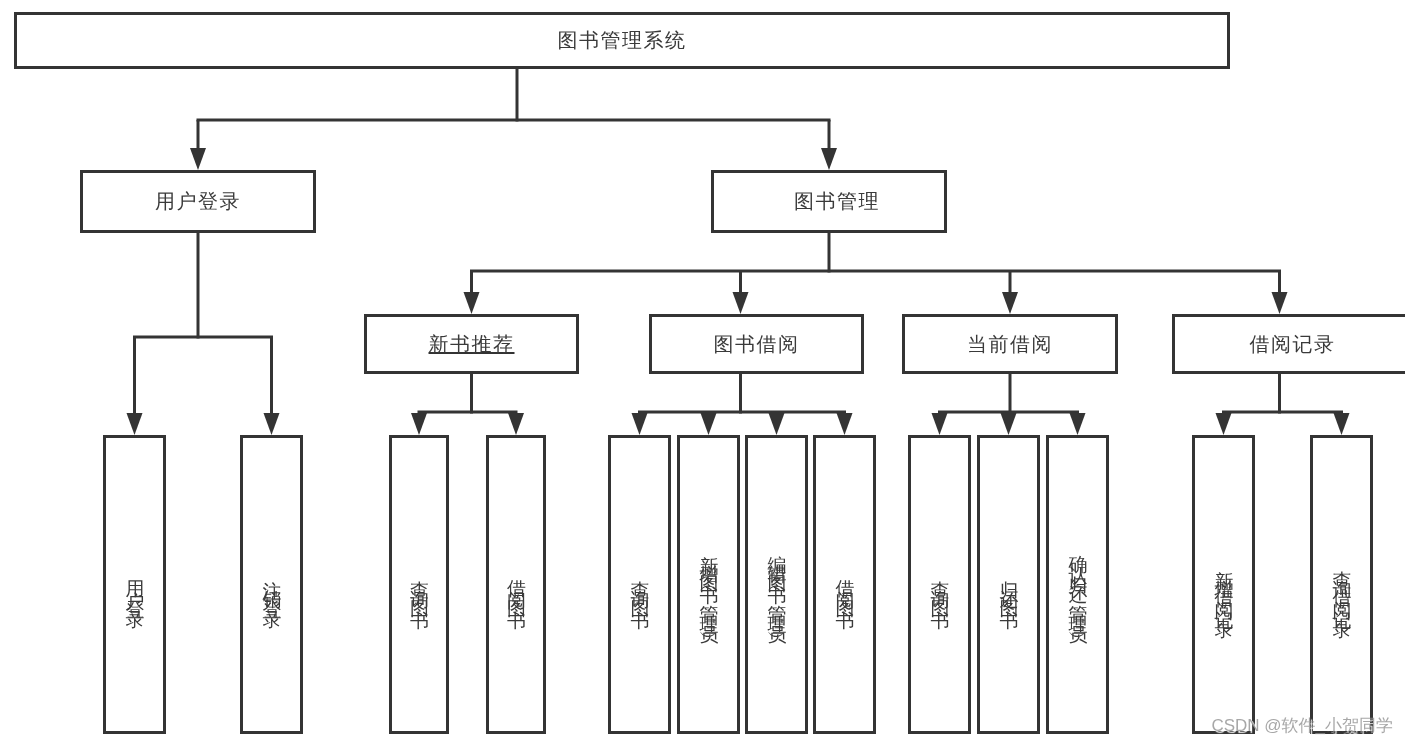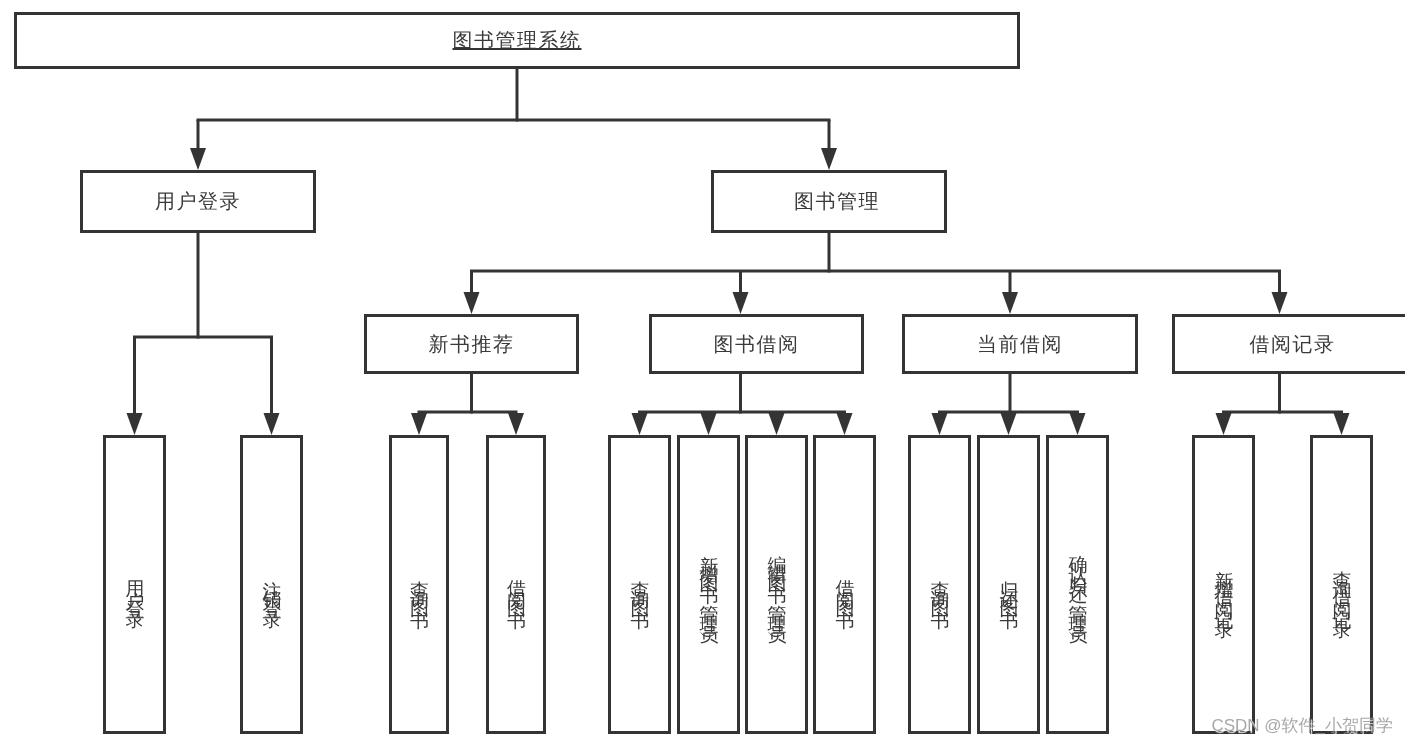--- a/index.html
+++ b/index.html
@@ -94,38 +94,38 @@
     <polygon points="931.5,413 947.5,413 939.5,435" stroke="none"></polygon>
     <polygon points="1000.5,413 1016.5,413 1008.5,435" stroke="none"></polygon>
     <polygon points="1069.5,413 1085.5,413 1077.5,435" stroke="none"></polygon>
 
     <path d="M1279.5,374 V413.5" fill="none"></path>
     <path d="M1222,412 H1343" fill="none"></path>
     <polygon points="1215.5,413 1231.5,413 1223.5,435" stroke="none"></polygon>
     <polygon points="1333.5,413 1349.5,413 1341.5,435" stroke="none"></polygon>
   </svg>
 
-  <div class="box h" style="left:14px;top:12px;width:1006px;height:57px;text-decoration:underline;">
+  <div class="box h" style="left:14px;top:12px;width:1216px;height:57px;">
     <span class="label">图书管理系统</span>
   </div>
 
   <div class="box h" style="left:80px;top:170px;width:236px;height:63px;">
     <span class="label">用户登录</span>
   </div>
   <div class="box h" style="left:711px;top:170px;width:236px;height:63px;padding-left:16px;">
     <span class="label">图书管理</span>
   </div>
 
-  <div class="box h" style="left:364px;top:314px;width:215px;height:60px;">
+  <div class="box h" style="left:364px;top:314px;width:215px;height:60px;text-decoration:underline;">
     <span class="label">新书推荐</span>
   </div>
   <div class="box h" style="left:633px;top:314px;width:215px;height:60px;margin-left:16px;">
     <span class="label">图书借阅</span>
   </div>
-  <div class="box h" style="left:902px;top:314px;width:236px;height:60px;">
+  <div class="box h" style="left:902px;top:314px;width:216px;height:60px;">
     <span class="label">当前借阅</span>
   </div>
   <div class="box h" style="left:1172px;top:314px;width:241px;height:60px;">
     <span class="label">借阅记录</span>
   </div>
 
   <div class="box v" style="left:103px;">
     <span class="label">用户登录</span>
   </div>
   <div class="box v" style="left:240px;">

